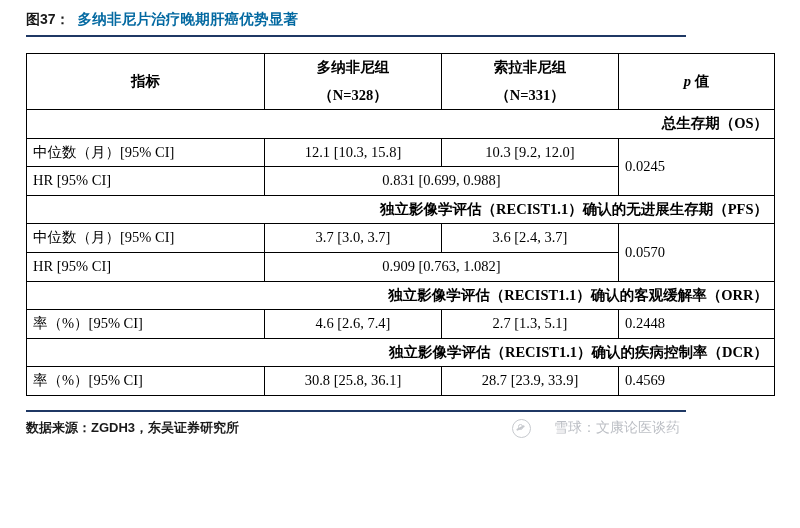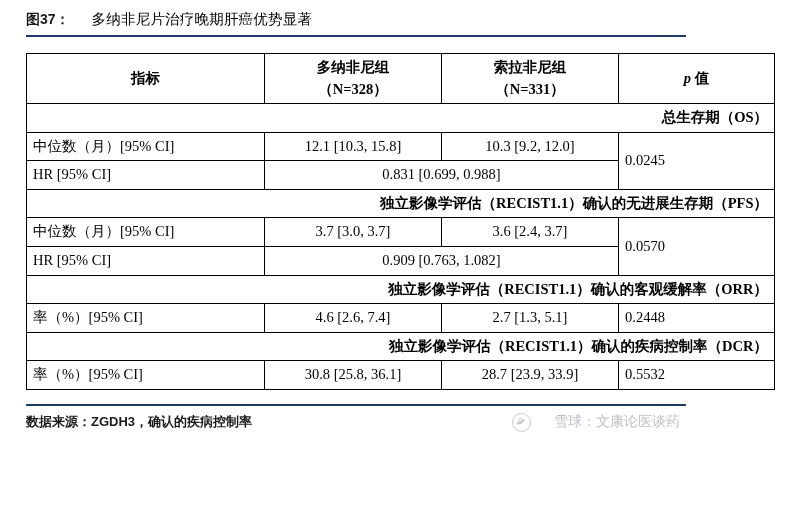--- a/index.html
+++ b/index.html
@@ -29,24 +29,24 @@
   }
   .caption-tag {
     font-family: "Liberation Sans", sans-serif;
     font-weight: bold;
     font-size: 14px;
     color: #1a1a1a;
     white-space: nowrap;
   }
   .caption-text {
     font-family: "Liberation Sans", sans-serif;
-    font-weight: normal;
+    font-weight: bold;
     font-size: 14.5px;
-    color: #000000;
-    margin-left: 22px;
+    color: #0369a1;
+    margin-left: 8px;
     letter-spacing: 0.2px;
   }
   .rule {
     height: 2px;
     background: #1f3864;
     margin: 0 26px 0 26px;
   }
 
   
   .table-wrap {
@@ -68,21 +68,21 @@
   .c-a   { width: 177px; }
   .c-b   { width: 177px; }
   .c-p   { width: 156px; }
 
   .hdr {
     text-align: center;
     font-weight: bold;
     padding: 9px 6px 9px 6px;
   }
   .hdr .l1 { display: block; }
-  .hdr .l2 { display: block; margin-top: 2px; }
+  .hdr .l2 { display: block; margin-top: 8px; }
   .hdr-p { text-align: center; font-weight: bold; }
   .hdr-p .ital { font-style: italic; }
 
   .section {
     font-weight: bold;
     text-align: right;
     padding-left: 14px;
   }
   .sub {
     text-align: left;
@@ -233,28 +233,28 @@
           <td class="pval">0.2448</td>
         </tr>
 
         <tr>
           <td class="section" colspan="4">独立影像学评估（RECIST1.1）确认的疾病控制率（DCR）</td>
         </tr>
         <tr>
           <td class="sub">率（%）[95% CI]</td>
           <td class="val">30.8 [25.8, 36.1]</td>
           <td class="val">28.7 [23.9, 33.9]</td>
-          <td class="pval">0.5532</td>
+          <td class="pval">0.4569</td>
         </tr>
       </tbody>
     </table>
   </div>
 
   <div class="footer-rule"></div>
   <div class="footer">
-    <span class="footer-src">数据来源：ZGDH3，确认的疾病控制率</span>
+    <span class="footer-src">数据来源：ZGDH3，东吴证券研究所</span>
     <span class="watermark">
       <span class="wm-logo"></span>
       <span>雪球：文康论医谈药</span>
     </span>
   </div>
 
 </div>
 
 </body></html>

